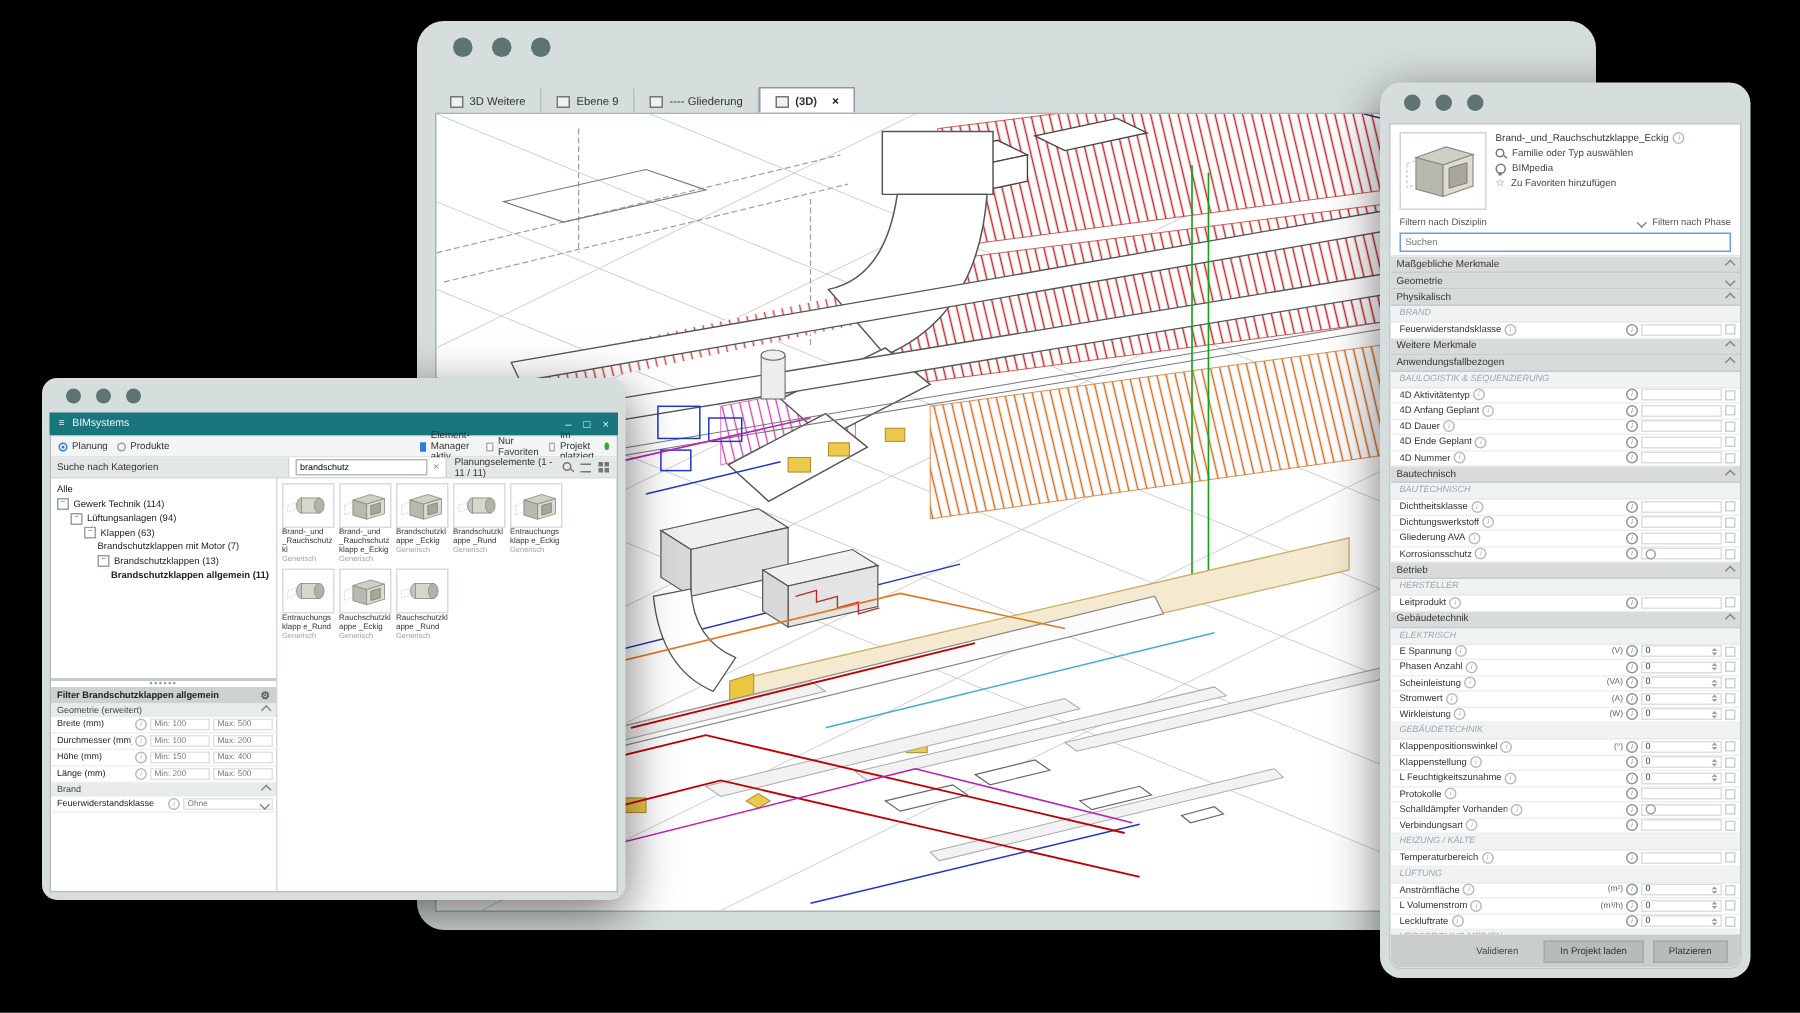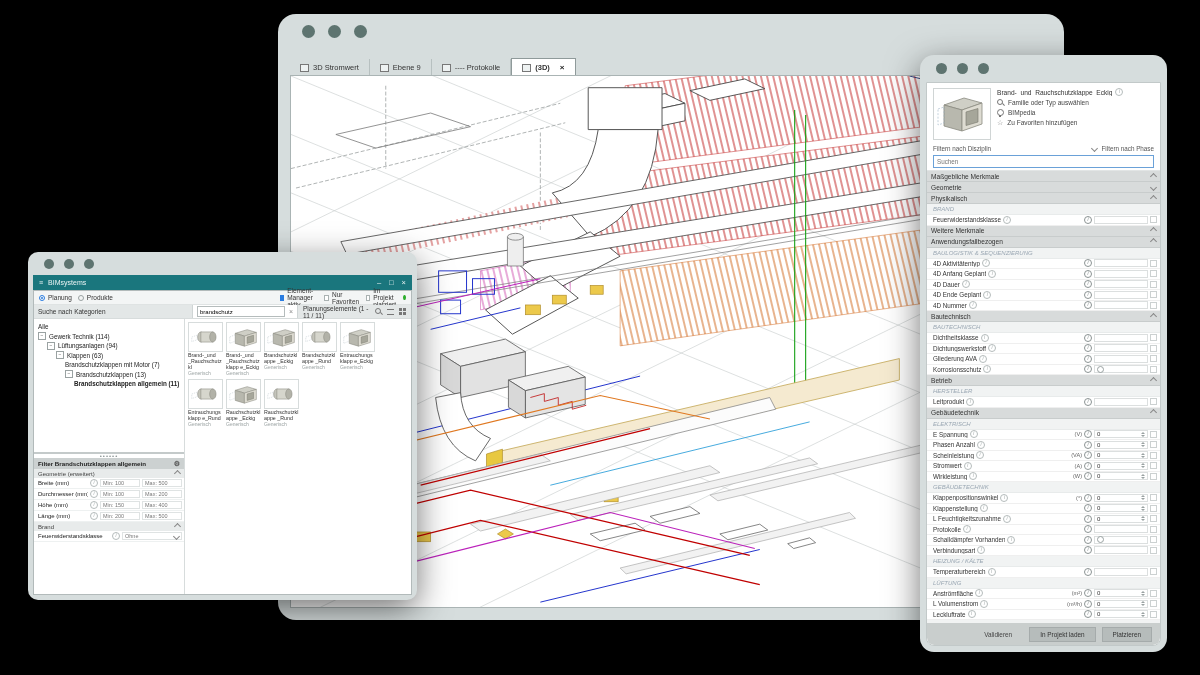--- a/index.html
+++ b/index.html
@@ -133,29 +133,29 @@
 
 <div class="window" id="main-window">
   <div class="dots">
     <span class="dot"></span>
     <span class="dot"></span>
     <span class="dot"></span>
   </div>
   <div id="tab-bar">
       <div class="tab">
         <span class="tabic"></span>
-        <span>3D Stromwert</span>
+        <span>3D Weitere</span>
       </div>
       <div class="tab">
         <span class="tabic"></span>
         <span>Ebene 9</span>
       </div>
       <div class="tab">
         <span class="tabic"></span>
-        <span>---- Protokolle</span>
+        <span>---- Gliederung</span>
       </div>
       <div class="tab active">
         <span class="tabic"></span>
         <span>(3D)</span>
         <span class="tabx">×</span>
       </div>
     </div>
   <div id="main-canvas">
     <svg viewBox="0 0 762 545" preserveAspectRatio="none">
       <defs>

